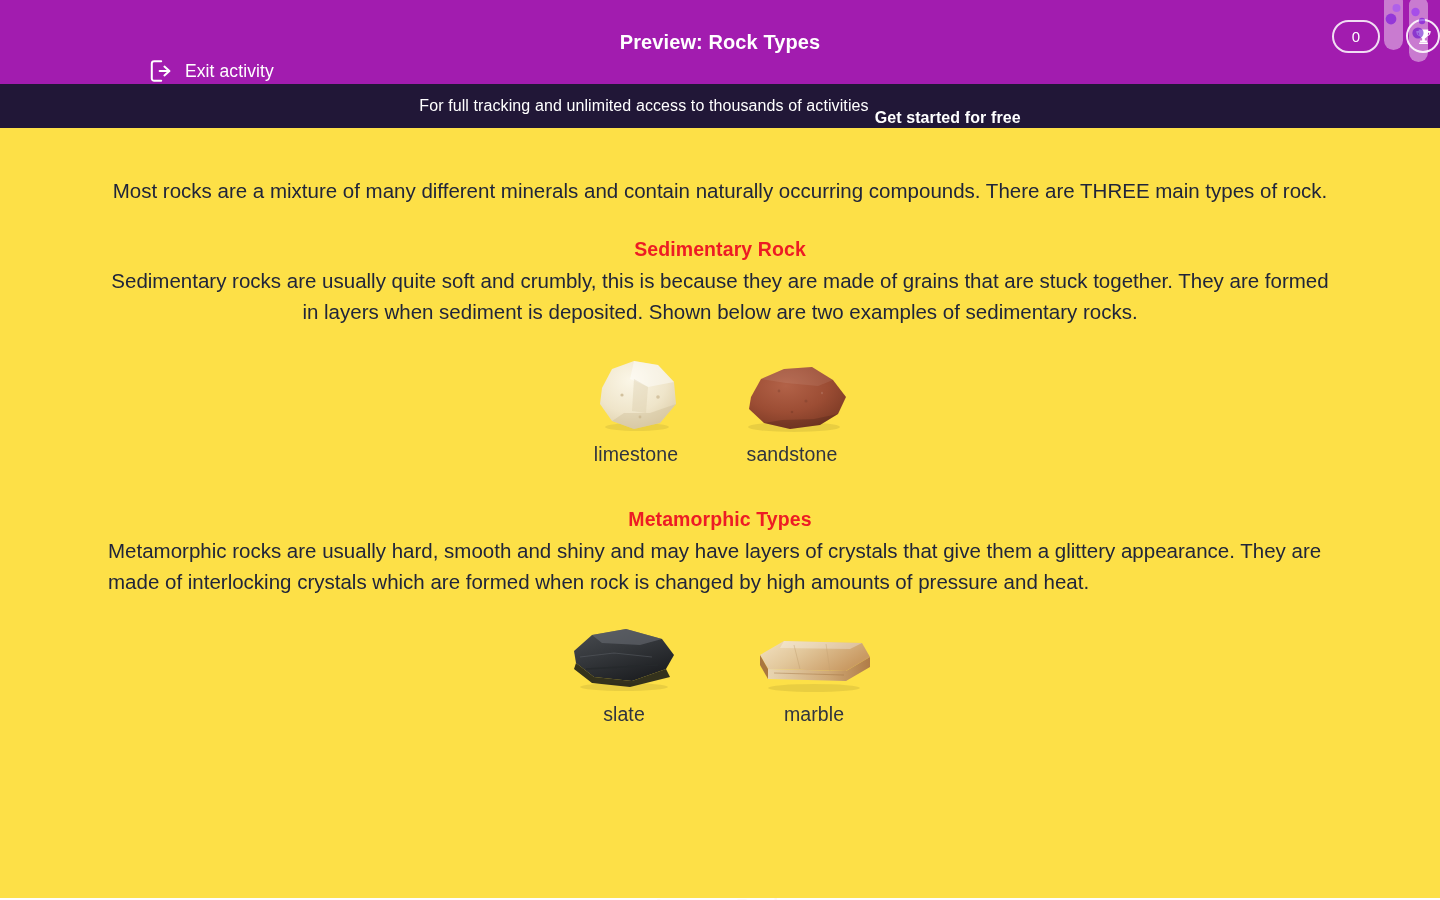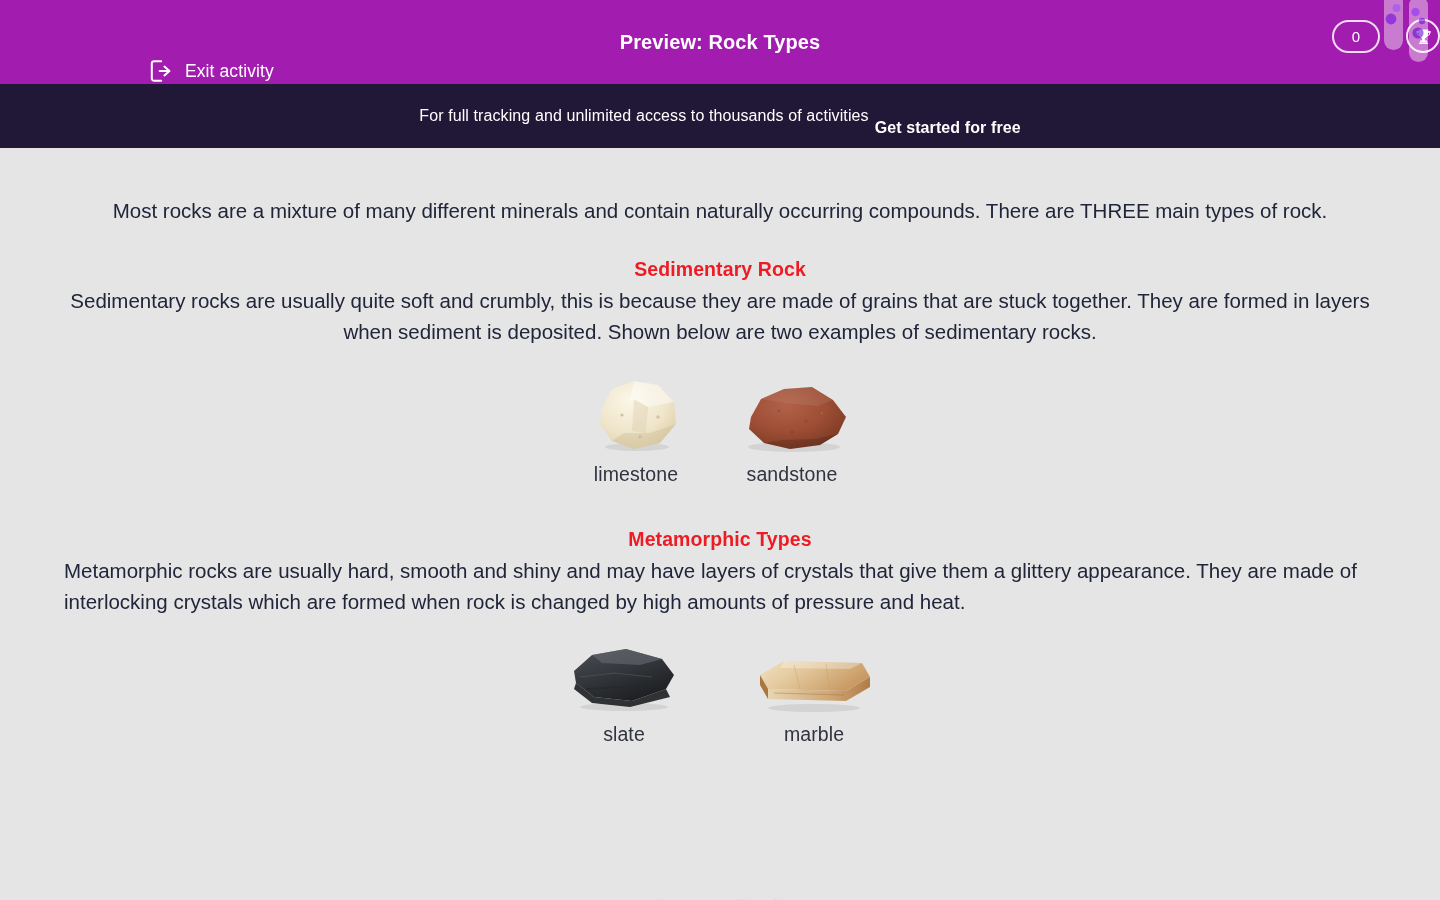--- a/index.html
+++ b/index.html
@@ -98,21 +98,21 @@
     right: 0px;
     top: 0px;
     width: 70px;
     height: 72px;
     pointer-events: none;
   }
 
   
   .promo-banner {
     width: 1440px;
-    height: 64px;
+    height: 44px;
     background: #211737;
     display: flex;
     align-items: center;
     justify-content: center;
     color: #ffffff;
     font-size: 16px;
     letter-spacing: 0.1px;
   }
   .promo-text { font-weight: 400; }
   .promo-cta {
@@ -120,22 +120,22 @@
     margin-left: 6px;
     cursor: pointer;
     color: #ffffff;
     margin-top: 24px;
   }
 
   
   .content {
     width: 1440px;
     height: 770px;
-    background: #e5e5e5;
-    padding: 0 64px;
+    background: #fde047;
+    padding: 0 108px;
     overflow: hidden;
   }
 
   .intro-paragraph {
     margin-top: 47px;
     text-align: center;
     color: #20253a;
     font-size: 20.5px;
     line-height: 31px;
     font-weight: 400;

